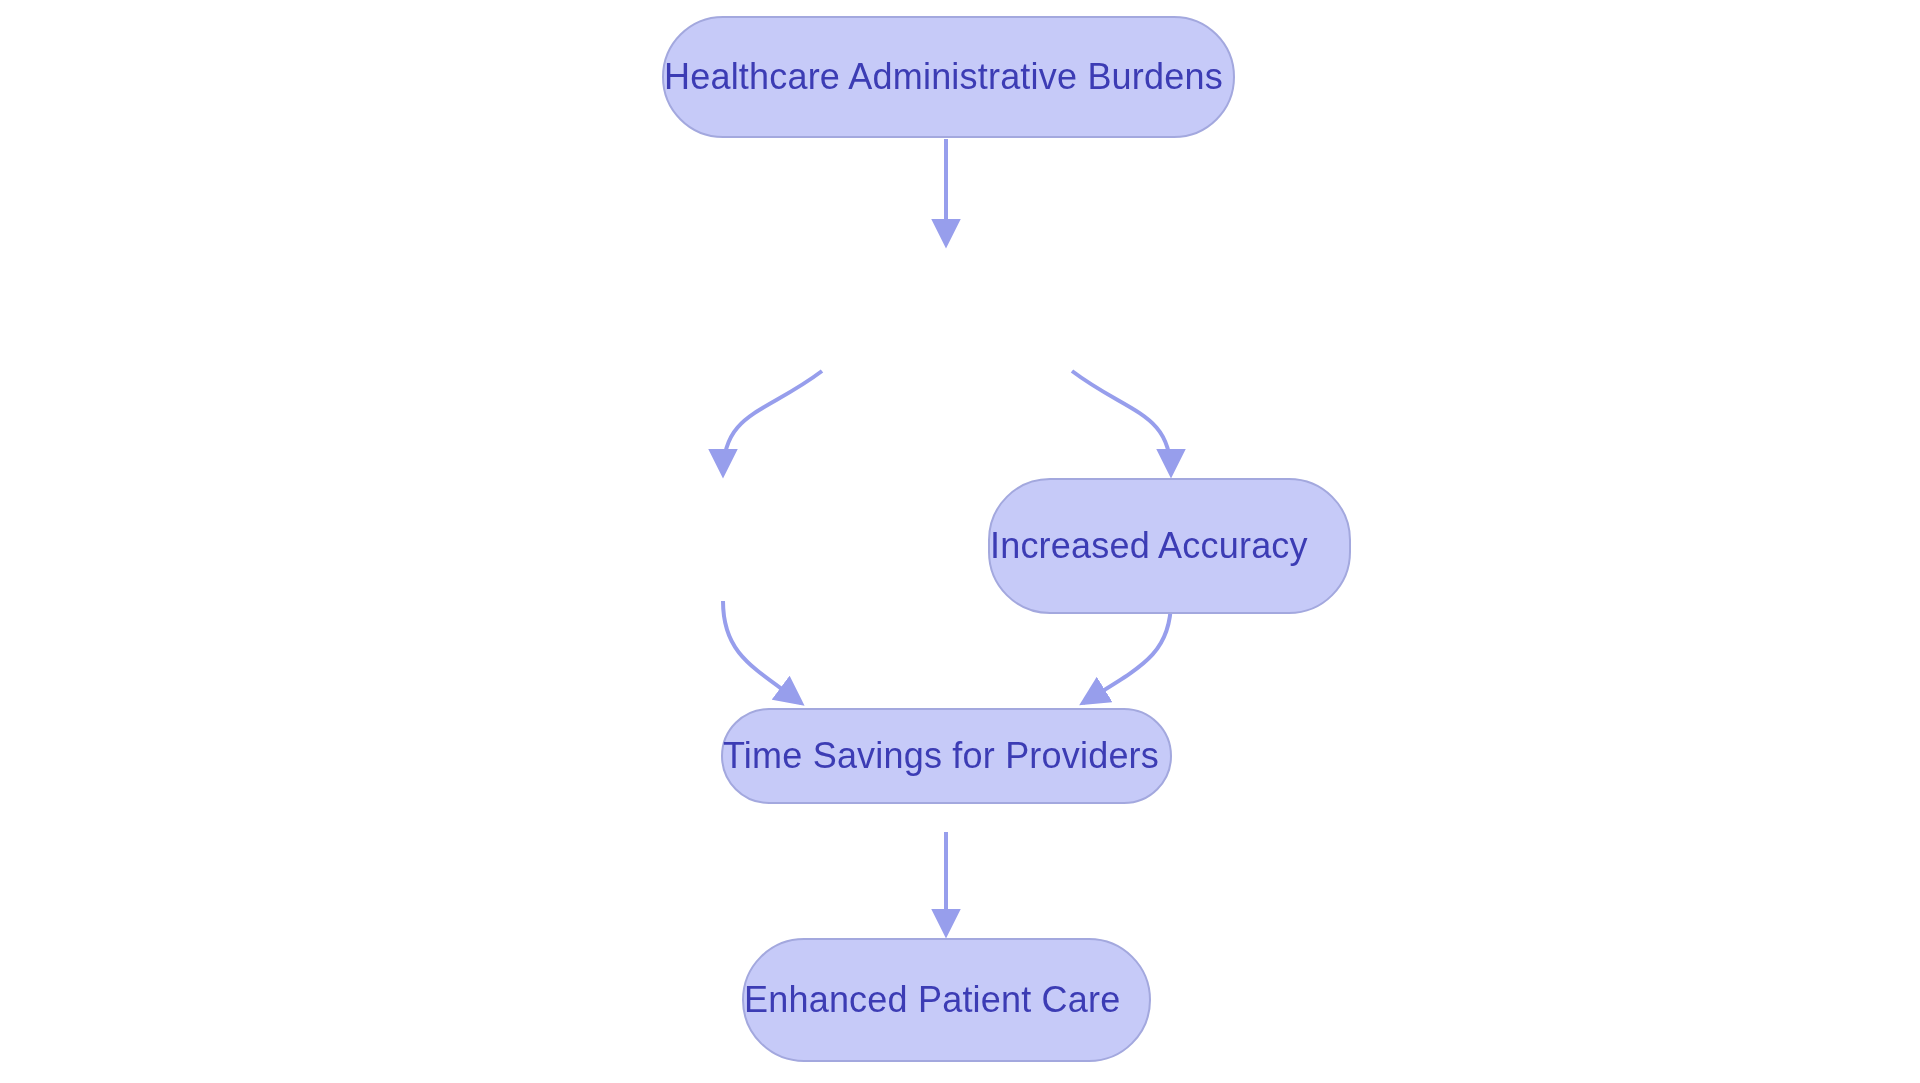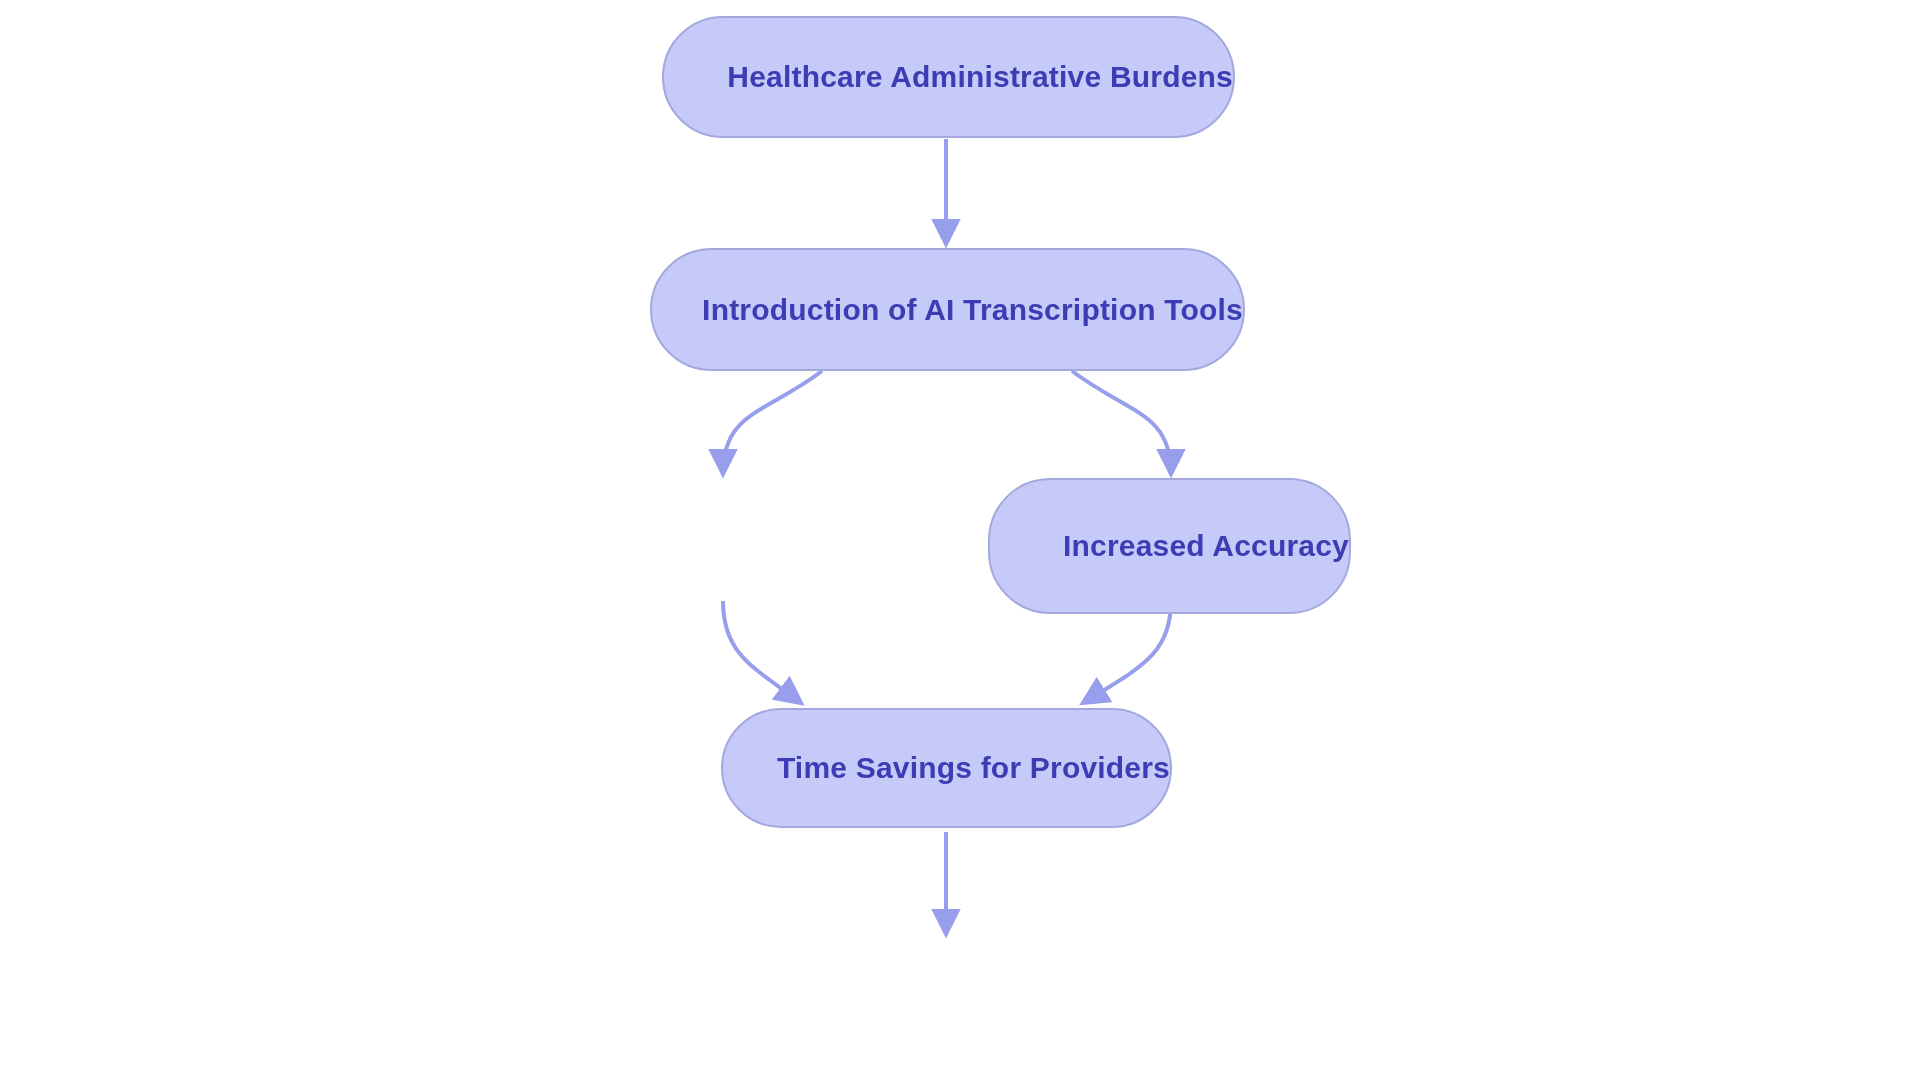--- a/index.html
+++ b/index.html
@@ -37,36 +37,36 @@
     stroke-width: 4;
   }
   .edges .arrowhead-shape {
     fill: var(--edge-color);
     stroke: none;
   }
   .node {
     position: absolute;
     display: flex;
     align-items: center;
-    justify-content: flex-end;
+    justify-content: flex-start;
     background: var(--node-fill);
     border: 2px solid var(--node-border);
     border-radius: 62px;
     color: var(--text-color);
-    font-size: 30px;
-    font-weight: 700;
+    font-size: 36px;
+    font-weight: 400;
     letter-spacing: 0.2px;
     text-align: center;
     white-space: nowrap;
   }
   .node-burdens  { left: 662px; top: 16px;  width: 573px; height: 122px; }
   .node-tools    { left: 650px; top: 248px; width: 595px; height: 123px; }
   .node-speed    { left: 567px; top: 478px; width: 313px; height: 122px; }
   .node-accuracy { left: 988px; top: 478px; width: 363px; height: 136px; }
-  .node-time     { left: 721px; top: 708px; width: 451px; height: 120px; }
+  .node-time     { left: 721px; top: 708px; width: 451px; height: 96px; }
   .node-care     { left: 742px; top: 938px; width: 409px; height: 124px; }
 </style>
 </head>
 <body>
 
 <div class="canvas">
 
   <svg class="edges" viewBox="0 0 1920 1083" xmlns="http://www.w3.org/2000/svg">
     <defs>
       <marker id="arrowhead" viewBox="0 0 10 10" refX="8.5" refY="5" markerUnits="strokeWidth" markerWidth="7.5" markerHeight="7.5" orient="auto">
@@ -78,27 +78,27 @@
     <path d="M 1072 371 C 1129 414, 1171 412, 1171 474" marker-end="url(#arrowhead)"></path>
     <path d="M 723 601 C 723 654, 753 667, 801 703" marker-end="url(#arrowhead)"></path>
     <path d="M 1171 601 C 1171 654, 1141 667, 1083 703" marker-end="url(#arrowhead)"></path>
     <path d="M 946 832 L 946 934" marker-end="url(#arrowhead)"></path>
   </svg>
 
   <div class="node node-burdens">
     <span>Healthcare Administrative Burdens</span>
   </div>
 
-  <div class="node node-tools">
-    <span>Introduction of AI Transcription Tools</span>
-  </div>
 
 
   <div class="node node-accuracy">
     <span>Increased Accuracy</span>
   </div>
 
   <div class="node node-time">
     <span>Time Savings for Providers</span>
   </div>
 
+  <div class="node node-care">
+    <span>Enhanced Patient Care</span>
+  </div>
 
 </div>
 
 </body></html>

